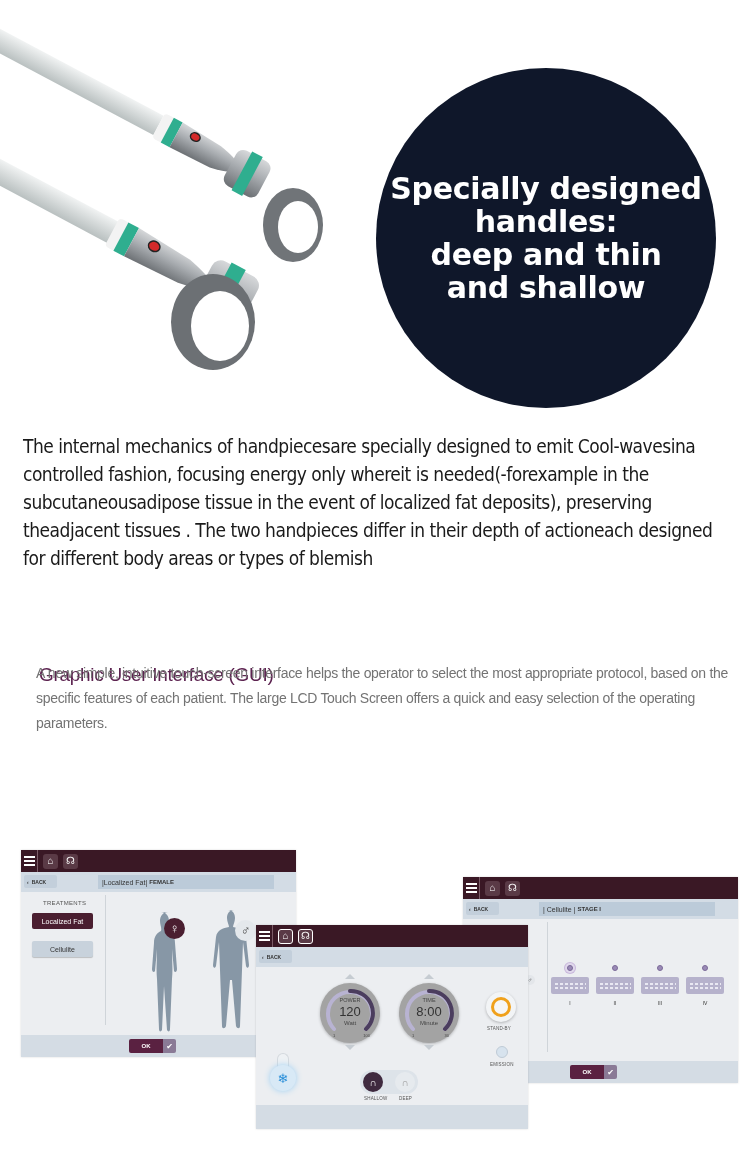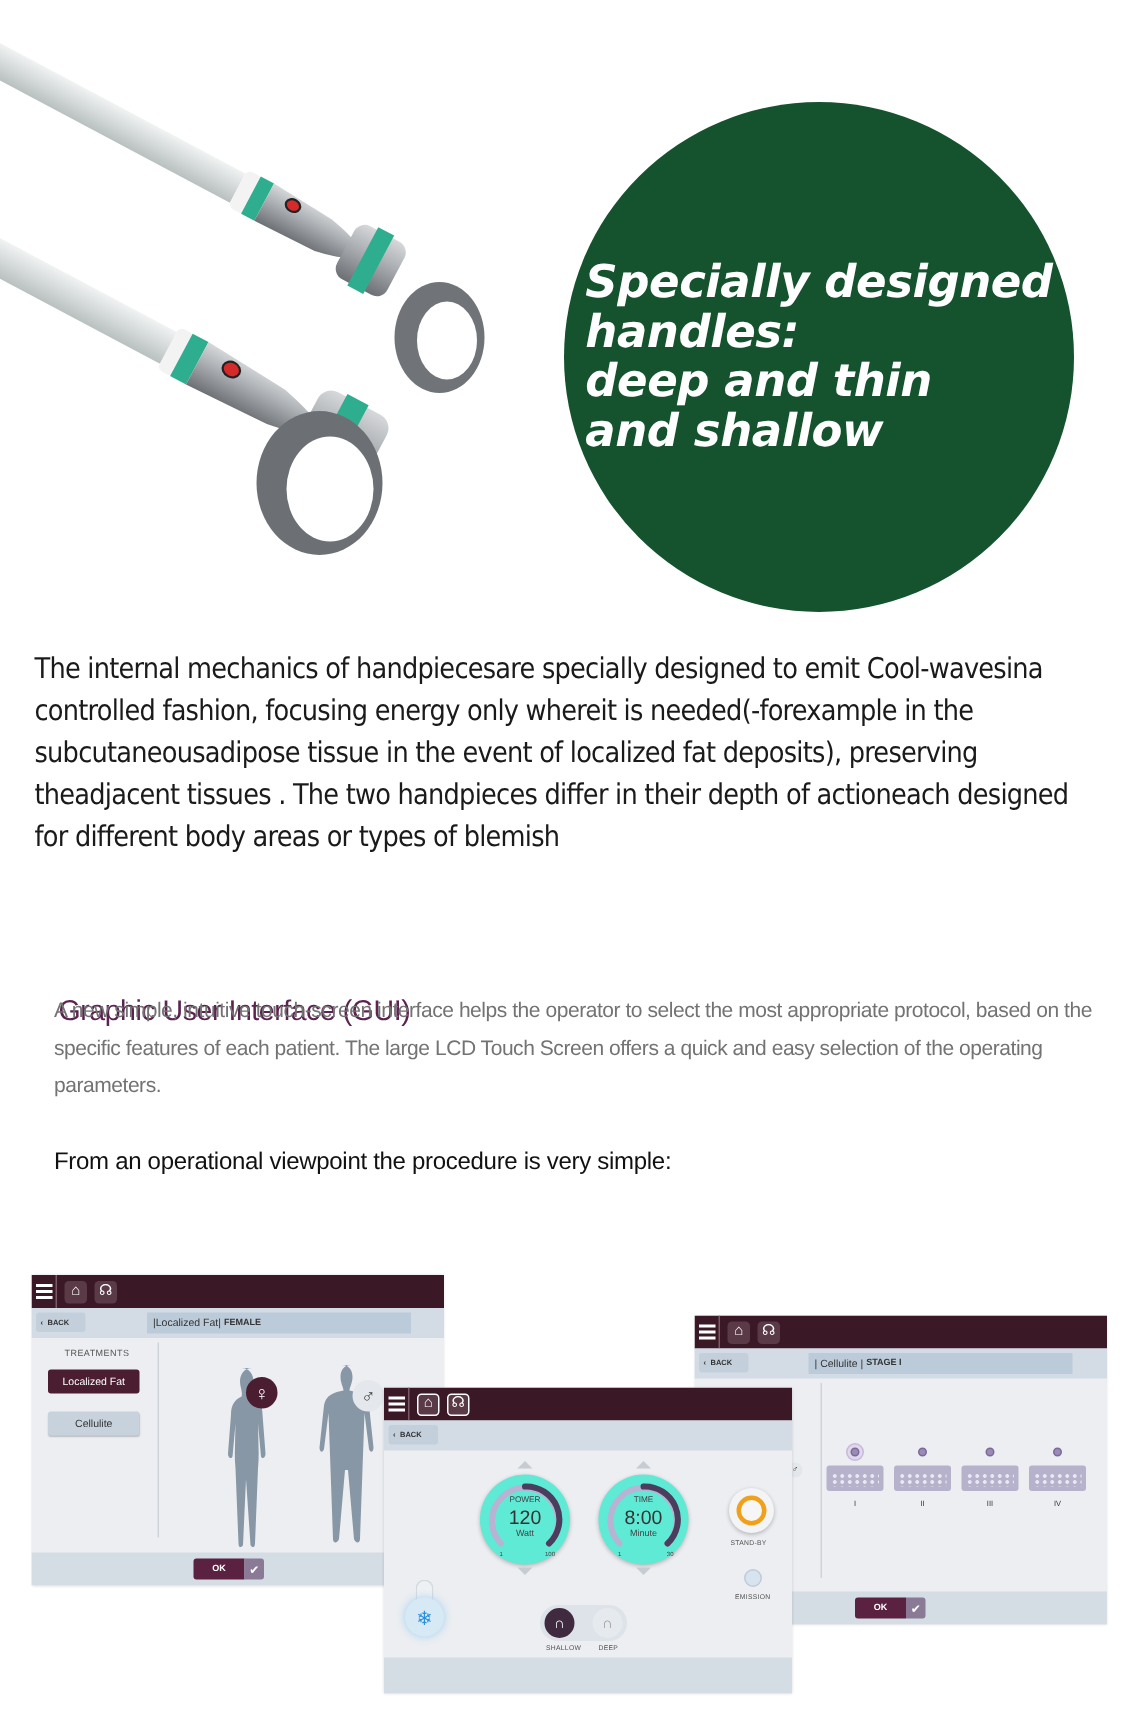--- a/index.html
+++ b/index.html
@@ -4,22 +4,22 @@
   <style>
     * { box-sizing: border-box; margin: 0; padding: 0; }
     html, body { width: 750px; height: 1149px; background: #ffffff; overflow: hidden; }
     body { position: relative; font-family: "Liberation Sans", sans-serif; color: #222; }
 
     
     .hero { position: absolute; left: 0; top: 0; width: 750px; height: 420px; }
     .handles-svg { position: absolute; left: 0; top: 0; width: 360px; height: 400px; }
     .circle {
       position: absolute; left: 376px; top: 68px; width: 340px; height: 340px;
-      border-radius: 50%; background: #14532d;
-      display: flex; align-items: center; justify-content: center;  font-style: italic;
+      border-radius: 50%; background: #0f172a;
+      display: flex; align-items: center; justify-content: center; text-align: center;
     }
     .circle-title {
       color: #fff; font-family: "DejaVu Sans", sans-serif; font-weight: bold;
       font-size: 30px; line-height: 33px; white-space: pre-line; letter-spacing: -0.3px;
     }
 
     
     .intro {
       position: absolute; left: 23px; top: 432px; width: 715px;
       font-family: "DejaVu Sans Condensed", "DejaVu Sans", sans-serif;
@@ -101,21 +101,21 @@
     .gender.male { left: 214px; top: 70px; background: #e4e8ec; color: #444; }
 
     
     #s2 { left: 256px; top: 925px; width: 272px; height: 204px; z-index: 3; }
     .arrow-up, .arrow-down { position: absolute; width: 0; height: 0;
       border-left: 5px solid transparent; border-right: 5px solid transparent; }
     .arrow-up { border-bottom: 5px solid #c6ccd2; }
     .arrow-down { border-top: 5px solid #c6ccd2; }
     .dial {
       position: absolute; width: 60px; height: 60px; border-radius: 50%;
-      background: #5eead4; box-shadow: 0 1px 3px rgba(0,0,0,0.25);
+      background: #a3a3a3; box-shadow: 0 1px 3px rgba(0,0,0,0.25);
     }
     .dial svg { position: absolute; left: 0; top: 0; }
     .dial-txt { position: absolute; left: 0; right: 0; text-align: center; color: #444; }
     .dial .lbl { top: 14px; font-size: 5.5px; }
     .dial .val { top: 21px; font-size: 13px; color: #333; }
     .dial .unit { top: 37px; font-size: 6px; }
     .dial .min { position: absolute; left: 13px; top: 50px; font-size: 4px; color: #444; }
     .dial .max { position: absolute; right: 10px; top: 50px; font-size: 4px; color: #444; }
     .standby { position: absolute; left: 230px; top: 67px; width: 30px; height: 30px; border-radius: 50%;
       background: #f2f4f6; box-shadow: 0 1px 3px rgba(0,0,0,0.25); display: flex; align-items: center; justify-content: center; }
@@ -195,21 +195,20 @@
 deep and thin
 and shallow</div>
   </div>
 </div>
 
 <p class="intro">The internal mechanics of handpiecesare specially designed to emit Cool-wavesina controlled fashion, focusing energy only whereit is needed(-forexample in the subcutaneousadipose tissue in the event of localized fat deposits), preserving theadjacent tissues . The two handpieces differ in their depth of actioneach designed for different body areas or types of blemish</p>
 
 <h2 class="gui-heading" style="font-weight:normal;">Graphic User Interface (GUI)</h2>
 <p class="gui-lead">A new simple, intuitive touch-screen interface helps the operator to select the most appropriate protocol, based on the specific features of each patient. The large LCD Touch Screen offers a quick and easy selection of the operating parameters.</p>
 <div class="gui-small">
-  <p>From an operational viewpoint the procedure is very simple:</p>
 </div>
 
 <div class="screen" id="s1">
   <div class="topbar">
     <div class="menu-btn">
         <span></span>
         <span></span>
         <span></span>
       </div>
     <div class="tb-icon">⌂</div>

